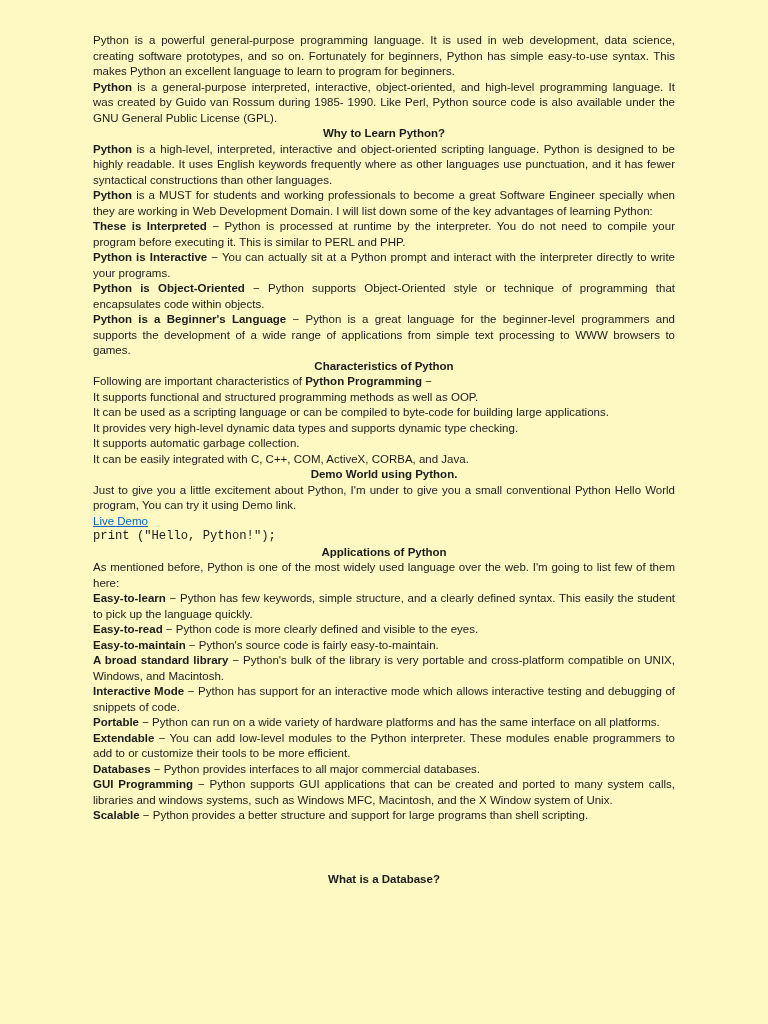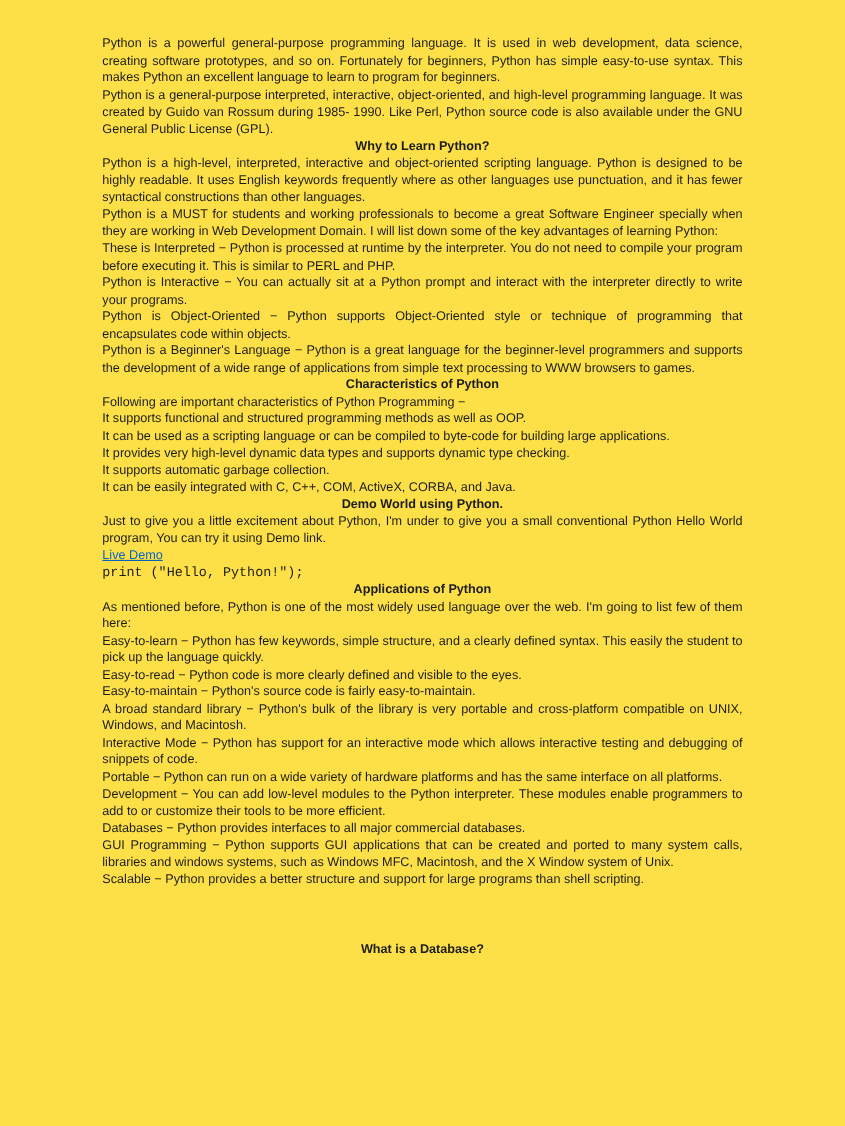--- a/index.html
+++ b/index.html
@@ -11,42 +11,42 @@
     width: 768px;
     height: 1024px;
     overflow: hidden;
     font-family: "Liberation Sans", sans-serif;
     color: #1c1c1c;
   }
   .page {
     position: relative;
     width: 768px;
     height: 1024px;
-    background: #fde047;
+    background: #fef9c3;
     box-sizing: border-box;
   }
   .doc-body {
     position: absolute;
     left: 93px;
     top: 33px;
     width: 582px;
     font-size: 11.5px;
     line-height: 15.5px;
     text-align: justify;
   }
   .doc-body p {
     margin: 0;
     padding: 0;
   }
   .para { text-align: justify; }
   .heading {
     font-weight: bold;
     text-align: center;
   }
-  .bold { font-weight: normal; }
+  .bold { font-weight: bold; }
   .code-line {
     font-family: "Liberation Mono", "DejaVu Sans Mono", monospace;
     font-size: 12.2px;
     line-height: 15.5px;
     text-align: left;
     white-space: pre;
   }
   .link-line {
     text-align: left;
     line-height: 15.5px;
@@ -84,20 +84,20 @@
       <div class="link-line"><a href="#">Live Demo</a></div>
       <div class="code-line">print ("Hello, Python!");</div>
       <p class="heading">Applications of Python</p>
       <p class="para"><span>As mentioned before, Python is one of the most widely used language over the web. I'm going to list few of them here:</span></p>
       <p class="para"><span class="bold">Easy-to-learn</span><span> − Python has few keywords, simple structure, and a clearly defined syntax. This easily the student to pick up the language quickly.</span></p>
       <p class="para"><span class="bold">Easy-to-read</span><span> − Python code is more clearly defined and visible to the eyes.</span></p>
       <p class="para"><span class="bold">Easy-to-maintain</span><span> − Python's source code is fairly easy-to-maintain.</span></p>
       <p class="para"><span class="bold">A broad standard library</span><span> − Python's bulk of the library is very portable and cross-platform compatible on UNIX, Windows, and Macintosh.</span></p>
       <p class="para"><span class="bold">Interactive Mode</span><span> − Python has support for an interactive mode which allows interactive testing and debugging of snippets of code.</span></p>
       <p class="para"><span class="bold">Portable</span><span> − Python can run on a wide variety of hardware platforms and has the same interface on all platforms.</span></p>
-      <p class="para"><span class="bold">Development</span><span> − You can add low-level modules to the Python interpreter. These modules enable programmers to add to or customize their tools to be more efficient.</span></p>
+      <p class="para"><span class="bold">Extendable</span><span> − You can add low-level modules to the Python interpreter. These modules enable programmers to add to or customize their tools to be more efficient.</span></p>
       <p class="para"><span class="bold">Databases</span><span> − Python provides interfaces to all major commercial databases.</span></p>
       <p class="para"><span class="bold">GUI Programming</span><span> − Python supports GUI applications that can be created and ported to many system calls, libraries and windows systems, such as Windows MFC, Macintosh, and the X Window system of Unix.</span></p>
       <p class="para"><span class="bold">Scalable</span><span> − Python provides a better structure and support for large programs than shell scripting.</span></p>
       <div style="height: 48px;"></div>
       <p class="heading">What is a Database?</p>
     </div>
 </div>
 
 </body></html>

